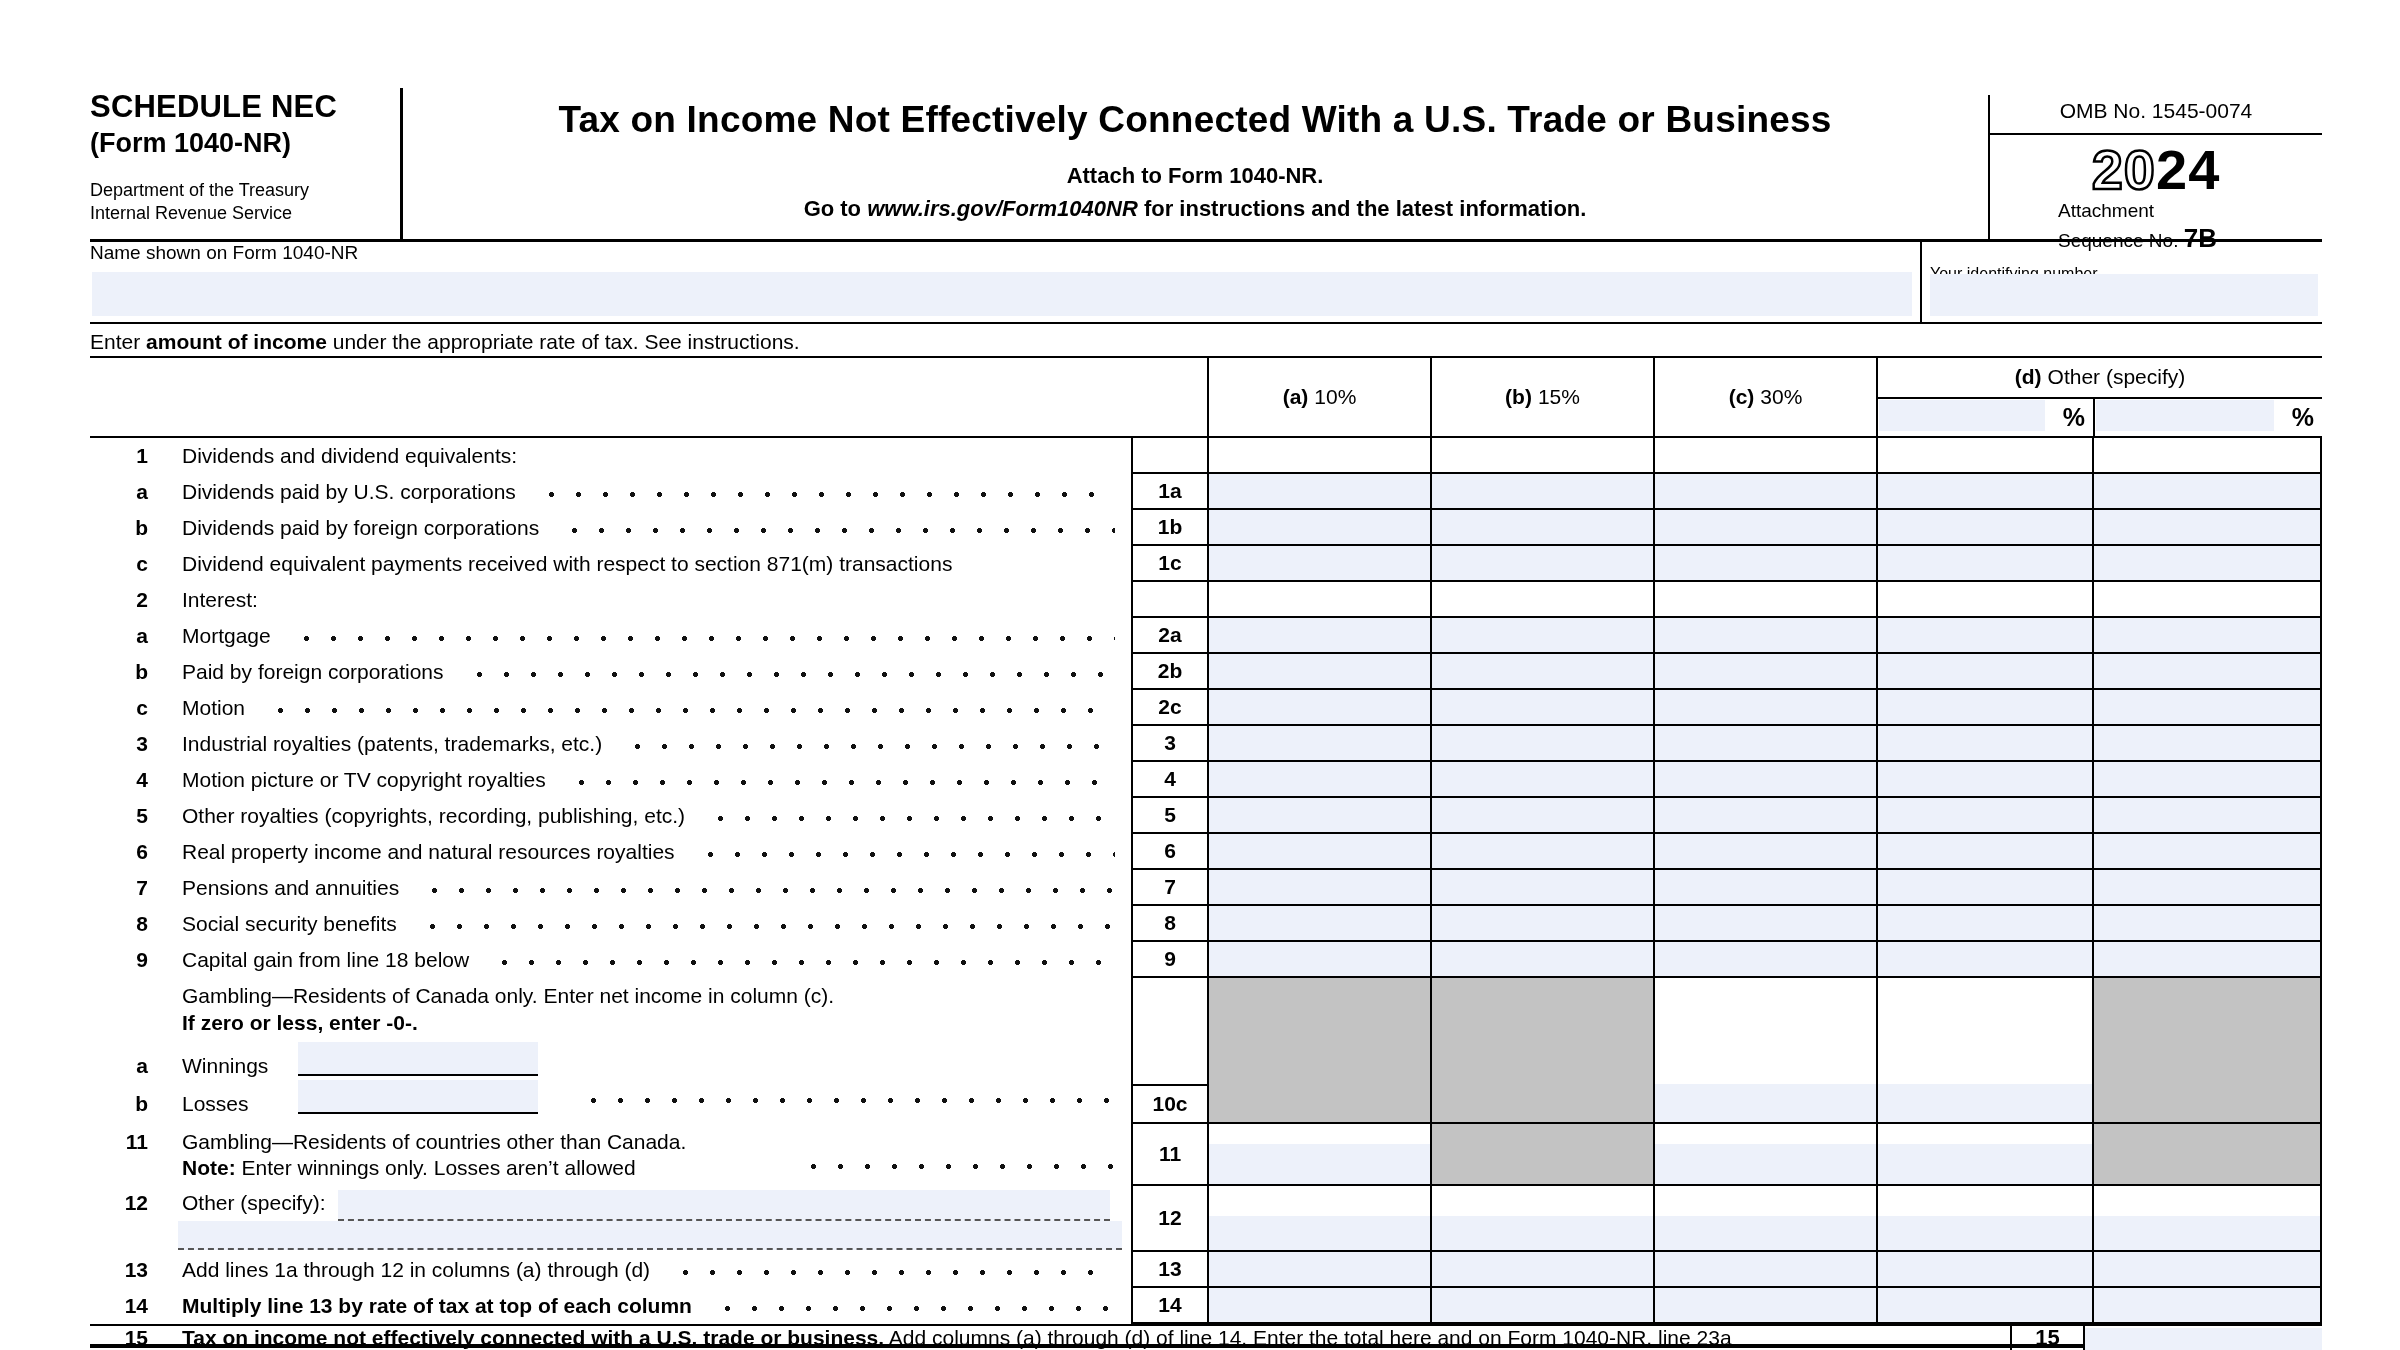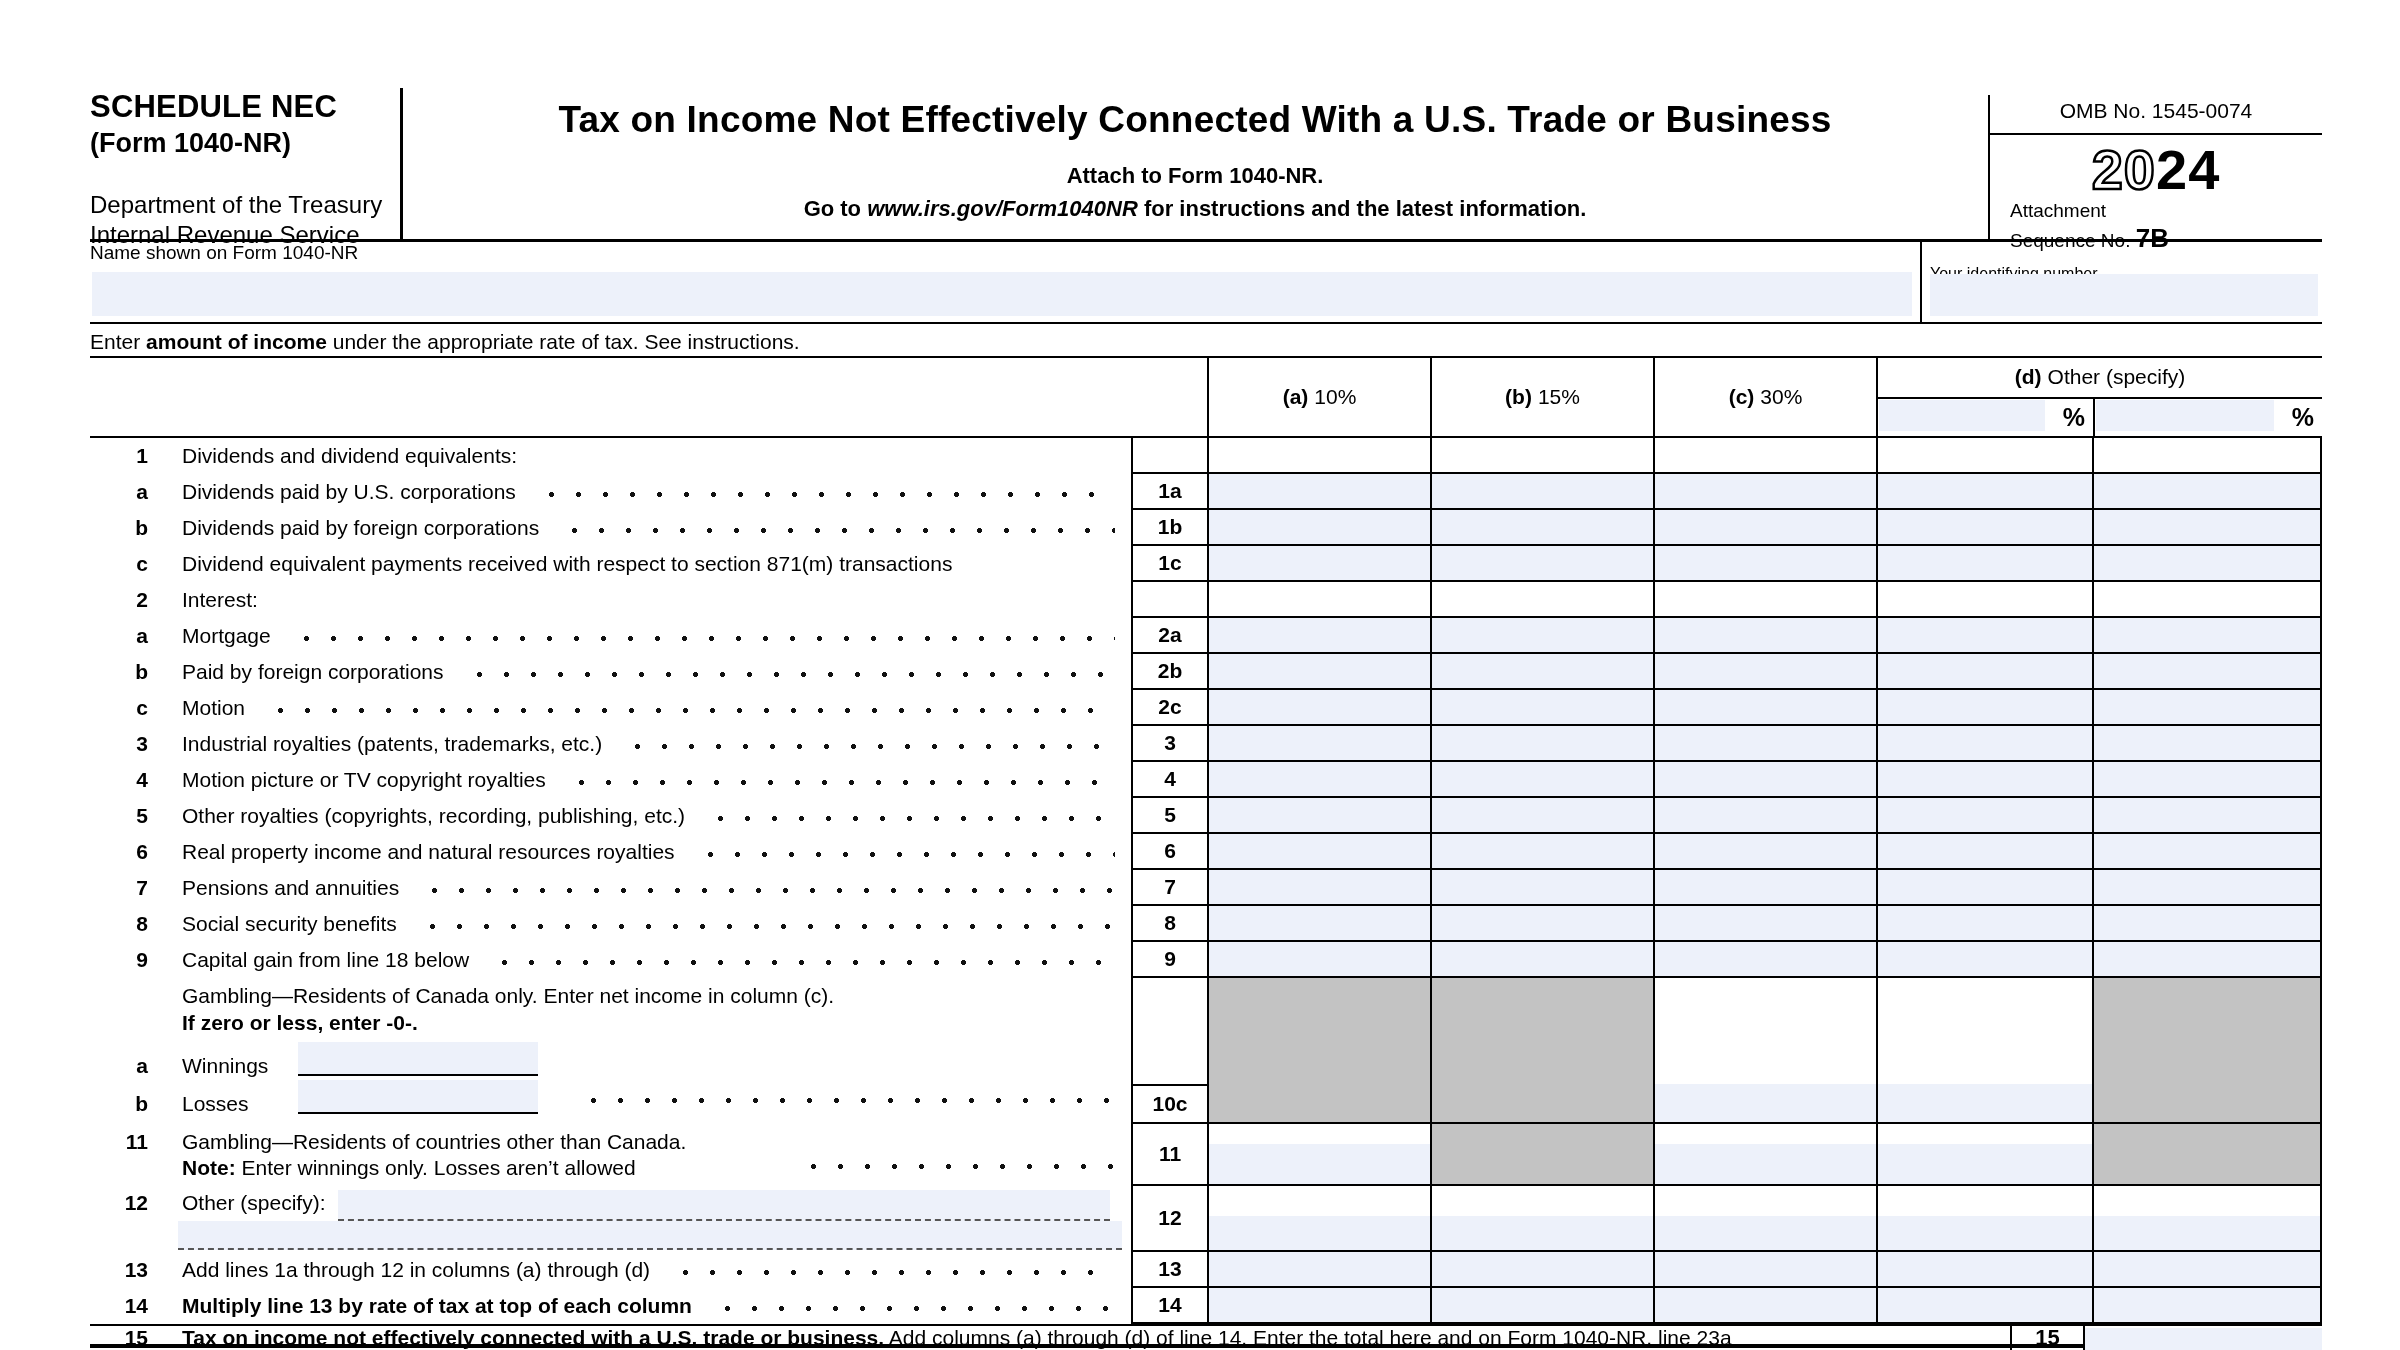--- a/index.html
+++ b/index.html
@@ -9,34 +9,34 @@
     font-family: "Liberation Sans", "DejaVu Sans", sans-serif;
     color: #000;
   }
   .page { position:absolute; left:90px; top:0; width:2232px; }
 
   
   .hdrband { position:absolute; left:0; top:85px; width:2232px; height:157px; border-bottom:3.5px solid #000; }
   .hdr-left { position:absolute; left:0; top:4px; width:300px; }
   .sched { font-size:31px; font-weight:700; letter-spacing:.2px; }
   .formno { font-size:27px; font-weight:700; margin-top:3px; }
-  .dept { font-size:24px; margin-top:31px; line-height:1.25; }
+  .dept { font-size:18px; margin-top:20px; line-height:1.25; }
   .vline-l { position:absolute; left:310px; top:3px; bottom:0; width:2.5px; background:#000; }
   .hdr-mid { position:absolute; left:312px; top:0; width:1586px; text-align:center; }
   .title { font-size:37px; font-weight:700; margin-top:14px; letter-spacing:.2px; }
   .attach { font-size:22px; font-weight:700; margin-top:22px; }
   .goto { font-size:22px; font-weight:700; margin-top:7px; }
   .goto i { font-style:italic; }
   .vline-r { position:absolute; left:1898px; top:10px; bottom:0; width:2px; background:#000; }
   .hdr-right { position:absolute; left:1900px; top:0; width:332px; text-align:center; }
   .omb { font-size:21px; margin-top:14px; }
   .omb-rule { border-top:2px solid #000; margin-top:10px; }
   .year { font-size:56px; font-weight:700; margin-top:2px; letter-spacing:1px; }
   .yr-outline { color:#fff; -webkit-text-stroke:2.5px #000; }
-  .attseq { font-size:19px; text-align:left; padding-left:20px; line-height:1.2; margin-top:-2px; }
+  .attseq { font-size:19px; text-align:left; padding-left:68px; line-height:1.2; margin-top:-2px; }
   .attseq b { font-size:26px; }
 
   
   .nameband { position:absolute; left:0; top:242px; width:2232px; height:82px; border-bottom:2px solid #000; }
   .name-cell { position:absolute; left:0; top:0; width:1830px; height:100%; }
   .nv { position:absolute; left:1830px; top:0; bottom:0; width:2px; background:#000; }
   .id-cell { position:absolute; left:1832px; top:0; right:0; height:100%; padding-left:8px; }
   .small-label { font-size:19px; padding-top:0; }
   .bold-label { font-size:16px; font-weight:400; padding-top:23px; }
   .fill-input { background:#edf1fa; }

